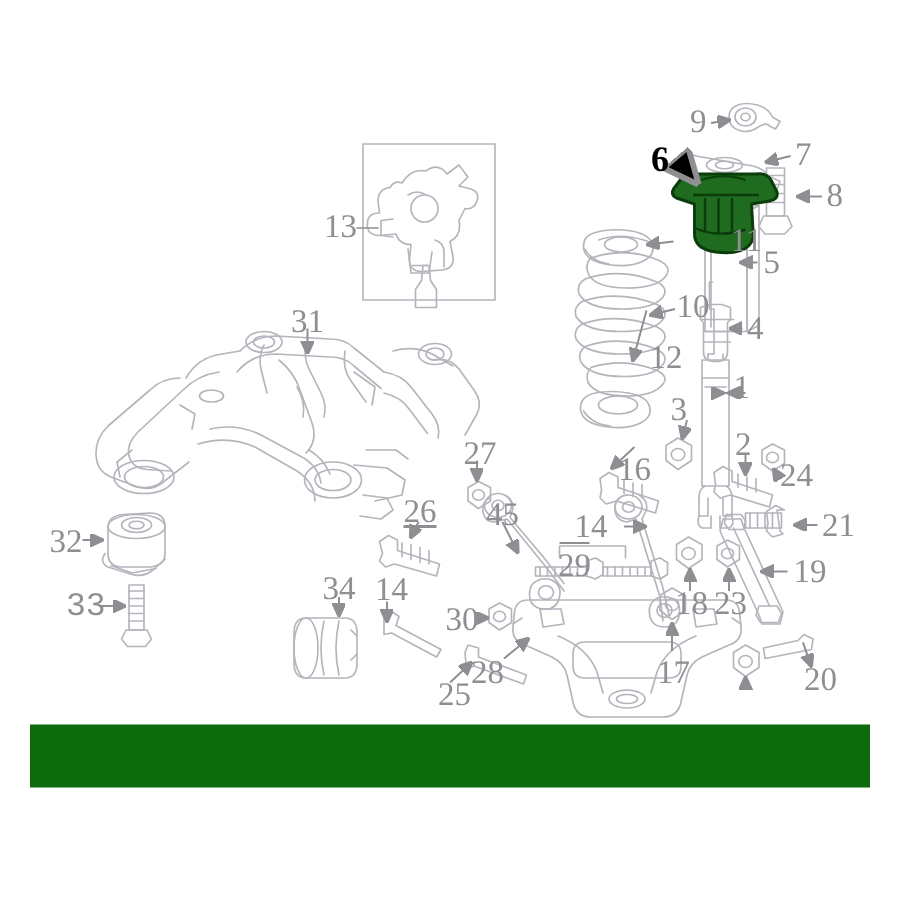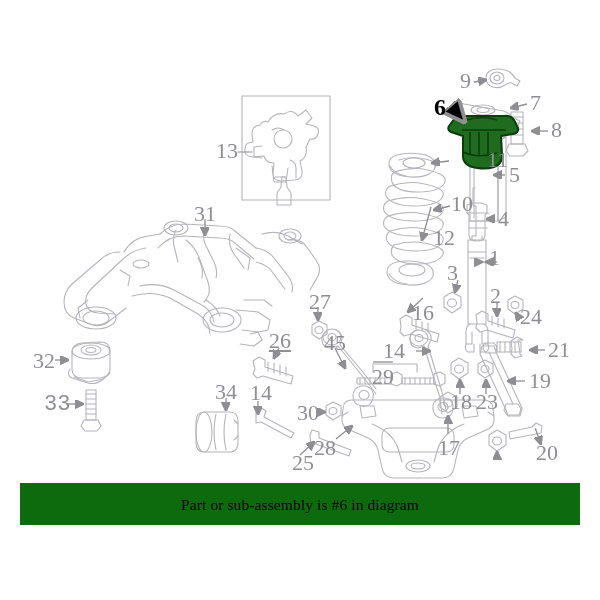--- a/index.html
+++ b/index.html
@@ -344,16 +344,15 @@
   <div class="lbl" style="left:314px;top:437px;">28</div>
   <div class="lbl" style="left:372px;top:366px;">29</div>
   <div class="lbl" style="left:297px;top:402px;">30</div>
   <div class="lbl" style="left:194px;top:203px;">31</div>
   <div class="lbl" style="left:33px;top:350px;">32</div>
   <div class="lbl" style="left:44px;top:394px;font-family:Liberation Mono, monospace;">33</div>
   <div class="lbl" style="left:215px;top:381px;">34</div>
   <div class="lbl" style="left:520px;top:306px;">24</div>
 
   <div id="banner">
-    <div class="bline">Part or sub-assembly is #6 in diagram</div>
   </div>
 
 </div>
 
 </body></html>

